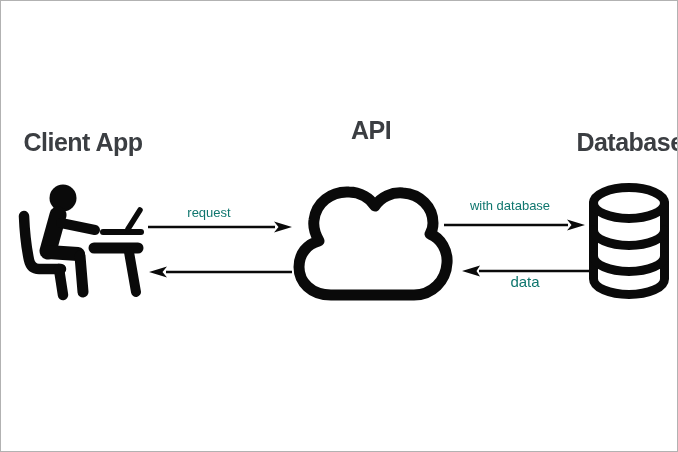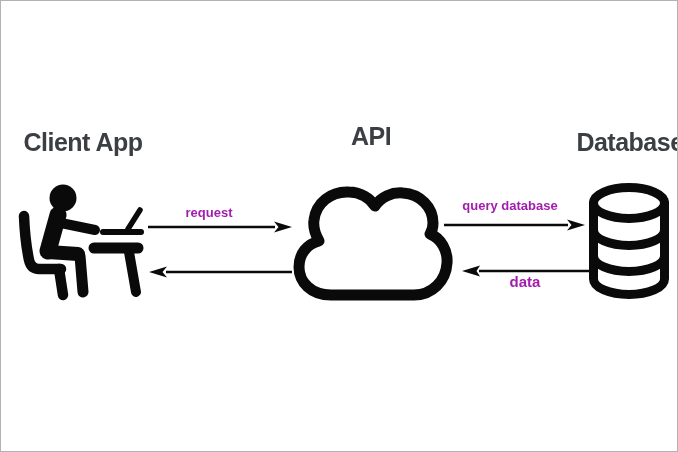--- a/index.html
+++ b/index.html
@@ -21,22 +21,22 @@
   }
   .node-title{
     font-size:25px;
     font-weight:600;
     letter-spacing:-0.5px;
     color:#3b3e42;
     line-height:1;
   }
   .edge-label{
     font-size:13px;
-    font-weight:700;
-    color:#a21caf;
+    font-weight:400;
+    color:#0f766e;
     line-height:1;
   }
   .edge-label.big{font-size:15px;}
 </style>
 </head>
 <body>
 
 <div class="stage">
 
   <svg class="layer" width="678" height="452" viewBox="0 0 678 452">
@@ -92,20 +92,20 @@
       <polygon points="566,218.6 584,224 566,229.4 570.5,224" stroke="none"></polygon>
     </g>
 
     <g stroke="#0a0a0a" fill="#0a0a0a">
       <line x1="478" y1="270" x2="589" y2="270" stroke-width="2.6"></line>
       <polygon points="479,264.6 461,270 479,275.4 475.5,270" stroke="none"></polygon>
     </g>
   </svg>
 
   <div class="label node-title" style="left:82px;top:129px">Client App</div>
-  <div class="label node-title" style="left:370px;top:123px">API</div>
+  <div class="label node-title" style="left:370px;top:117px">API</div>
   <div class="label node-title" style="left:629px;top:129px">Database</div>
 
   <div class="label edge-label" style="left:208px;top:205px">request</div>
-  <div class="label edge-label" style="left:509px;top:198px">query database</div>
+  <div class="label edge-label" style="left:509px;top:198px">with database</div>
   <div class="label edge-label big" style="left:524px;top:273px">data</div>
 
 </div>
 
 </body></html>

